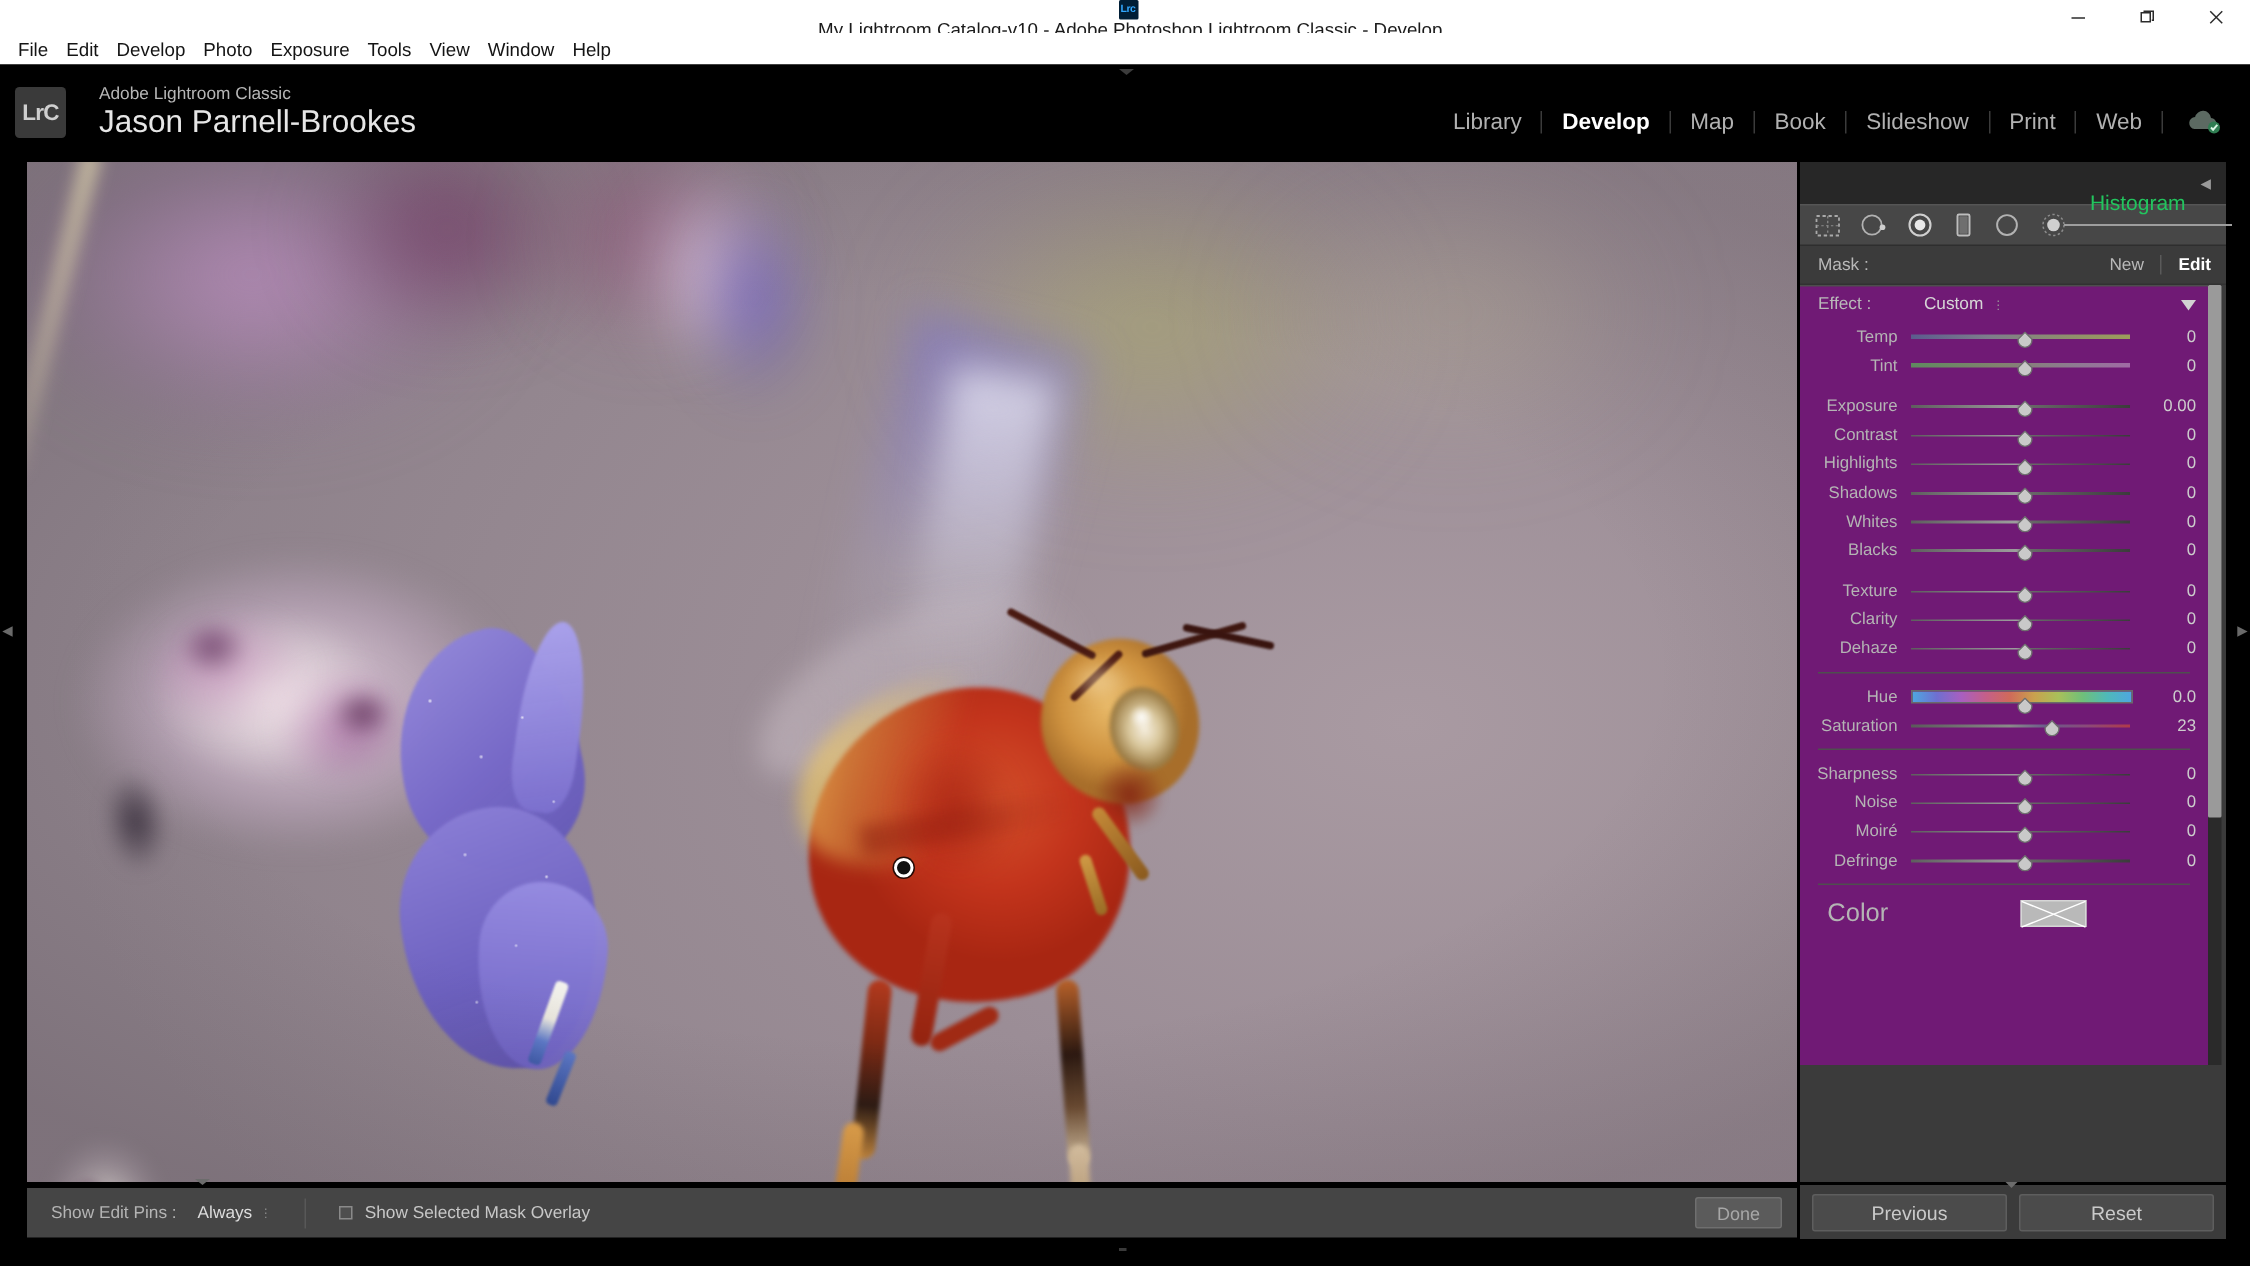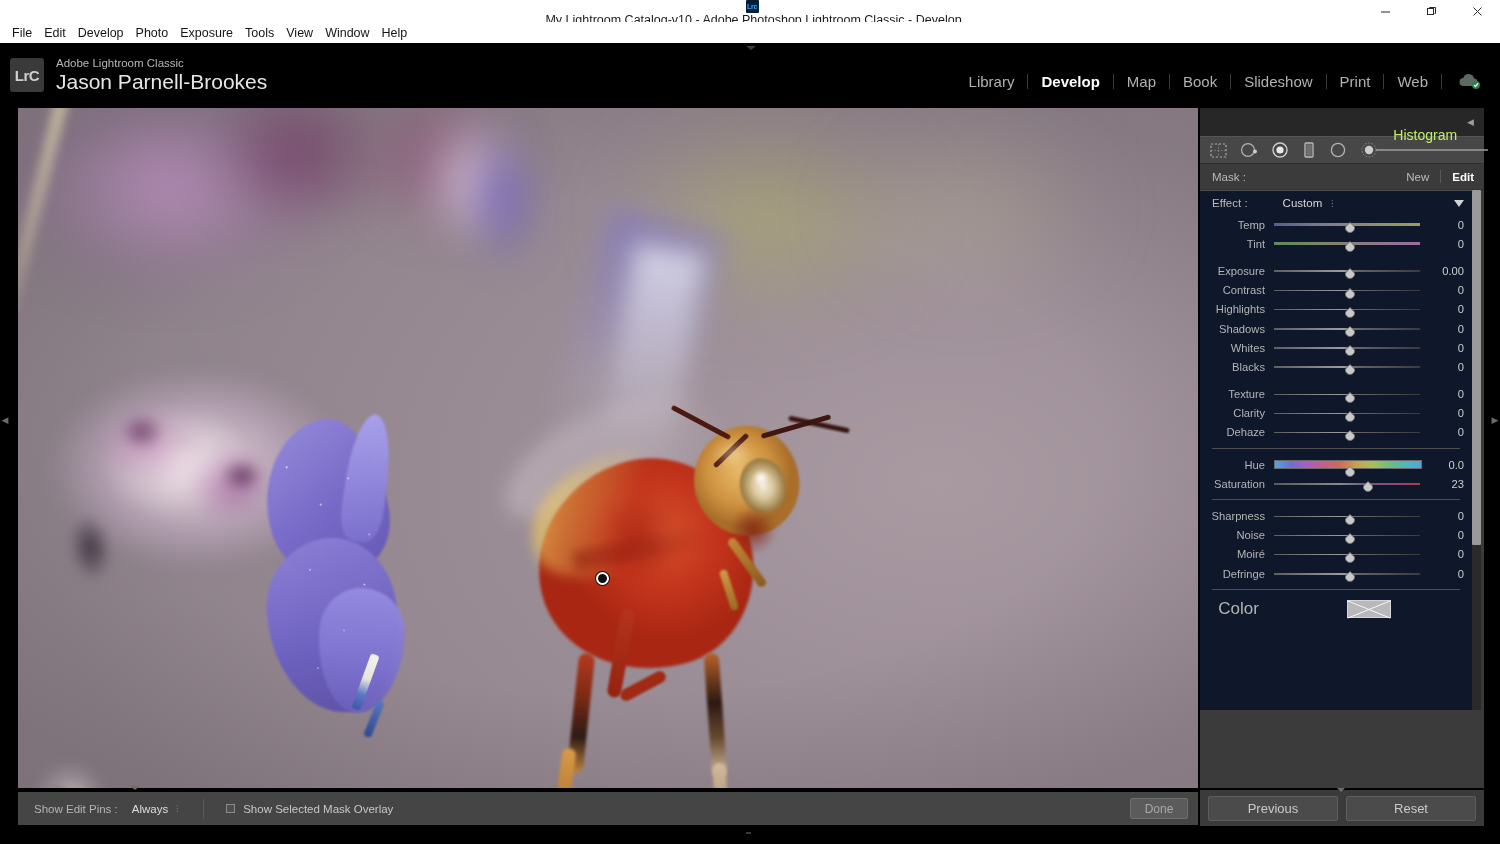--- a/index.html
+++ b/index.html
@@ -52,21 +52,21 @@
     background:#000000;
   }
   .idplate {
     position:absolute; left:10px; top:14px; display:flex; align-items:center;
   }
   .lrc-badge {
     width:34px; height:34px; background:#3a3a3a; border-radius:3px;
     color:#cfcfcf; font-size:15px; font-weight:bold; letter-spacing:-0.5px;
     display:flex; align-items:center; justify-content:center;
   }
-  .idtext { margin-left:12px; line-height:1.12; }
+  .idtext { margin-left:22px; line-height:1.12; }
   .idtext .small { font-size:11.5px; color:#b6b6b6; }
   .idtext .big   { font-size:21px; color:#e6e6e6; font-weight:300; }
 
   .modules {
     position:absolute; right:18px; top:28px; display:flex; align-items:center;
   }
   .modules .mod {
     font-size:15px; color:#b1b1b1; padding:0 13px; white-space:nowrap;
   }
   .modules .mod.active { color:#ffffff; font-weight:bold; }
@@ -126,21 +126,21 @@
 
   
   .rightpanel {
     position:absolute; left:1200px; top:108px; width:284px; height:680px;
     background:#3b3b3b;
   }
   .panelhead {
     height:28px; background:#272727; display:flex; align-items:center;
     justify-content:flex-end; padding-right:10px;
   }
-  .panelhead .ht { font-size:14px; color:#bef264;margin-top:25px; }
+  .panelhead .ht { font-size:14px; color:#22c55e;margin-top:25px; }
   .panelhead .hcaret { margin-left:10px; color:#9a9a9a; font-size:9px; }
 
   .masktools {
     height:28px; background:#474747; border-top:1px solid #555;
     border-bottom:1px solid #2e2e2e;
     display:flex; align-items:center; padding-left:10px; gap:13px;
   }
   .masktools svg { display:block; }
 
   .maskrow {
@@ -148,21 +148,21 @@
     padding:0 10px 0 12px; border-bottom:1px solid #323232;
   }
   .maskrow .mk { font-size:11.5px; color:#b9b9b9; }
   .maskrow .spacer { flex:1; }
   .maskrow .newbtn { font-size:11.5px; color:#b9b9b9; }
   .maskrow .mdiv { width:1px; height:13px; background:#5a5a5a; margin:0 11px; }
   .maskrow .editbtn { font-size:11.5px; color:#ffffff; font-weight:bold; }
 
   .scrollarea {
     position:absolute; left:0; top:82px; width:272px; height:520px;
-    background:#0f172a; border-top:1px solid #4d4d4d;
+    background:#701a75; border-top:1px solid #4d4d4d;
   }
   .vscroll {
     position:absolute; left:272px; top:82px; width:9px; height:520px;
     background:#2a2a2a;
   }
   .vscroll .thumb {
     position:absolute; left:0; top:0px; width:9px; height:355px;
     background:#9a9a9a; border-radius:1px;
   }
 

